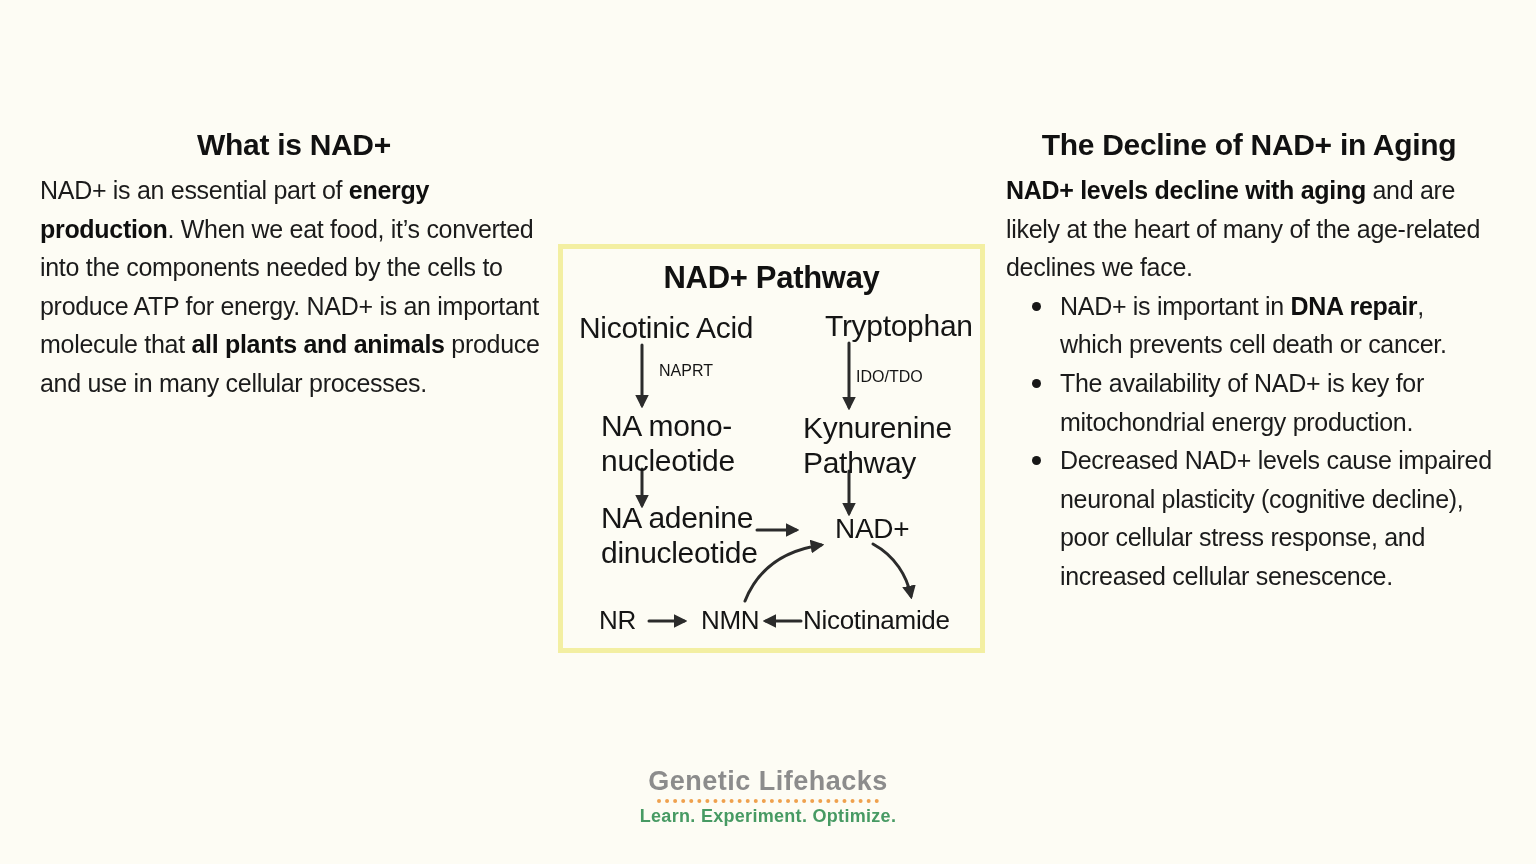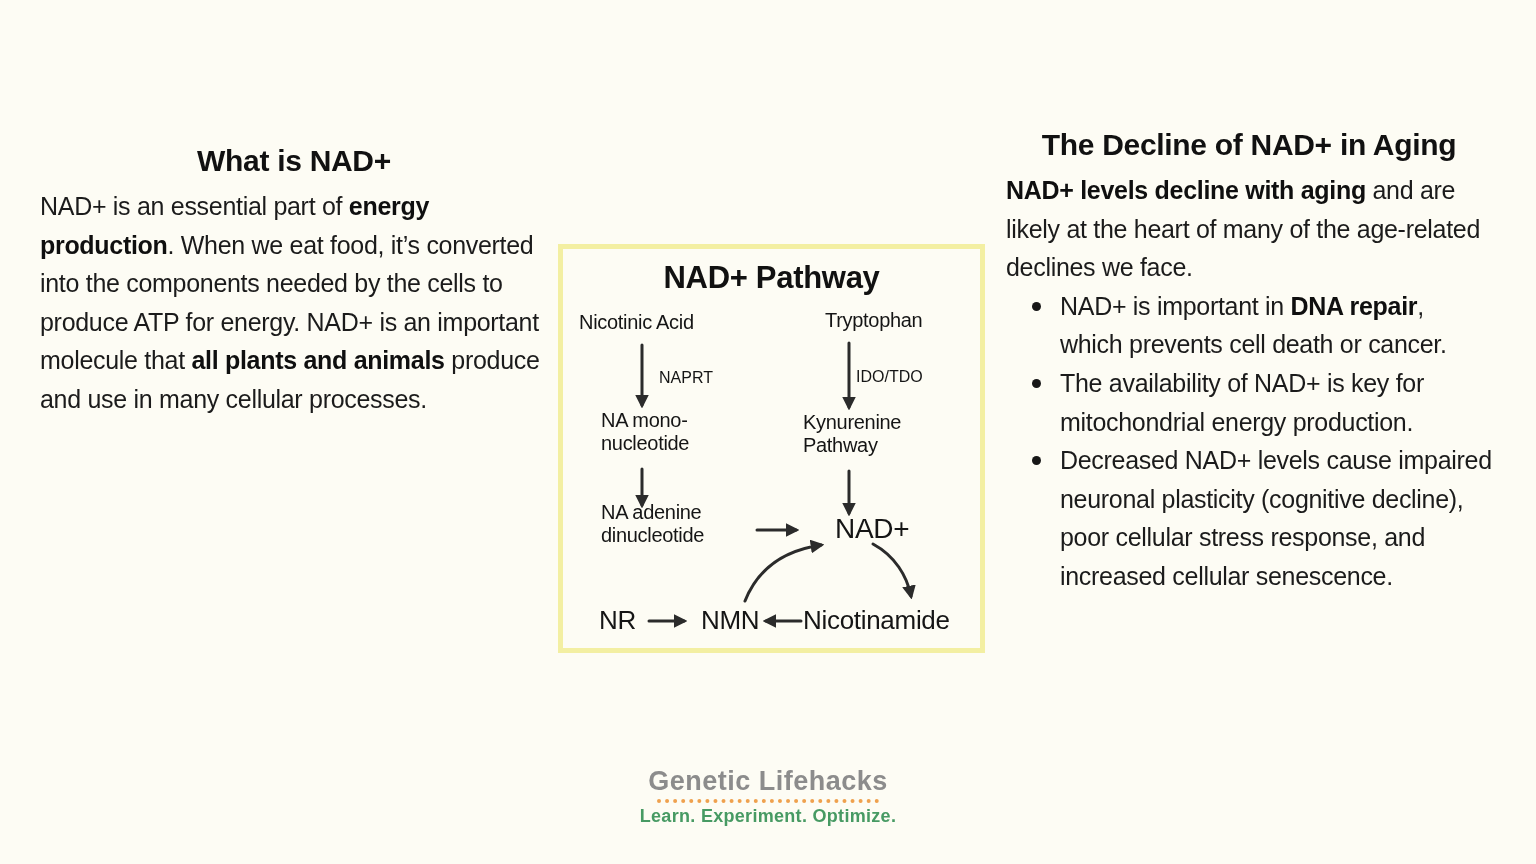--- a/index.html
+++ b/index.html
@@ -12,32 +12,32 @@
   .page{position:relative;width:1536px;height:864px;background:var(--page-bg);overflow:hidden;}
 
   .banner{position:absolute;left:0;top:0;width:1536px;height:84px;background:var(--banner-bg);}
   .banner h1{margin:0;line-height:84px;text-align:center;font-size:39px;font-weight:700;letter-spacing:-0.5px;color:#131313;}
 
   .sec{position:absolute;}
   .sec h2{margin:0 0 9px 0;font-size:30px;font-weight:700;text-align:center;color:#111;letter-spacing:-0.3px;}
   .body-text{margin:0;font-size:25px;line-height:38.6px;letter-spacing:-0.3px;color:#1b1b1b;}
   .body-text b{color:#0f0f0f;}
 
-  .sec-what{left:40px;top:144px;width:508px;}
+  .sec-what{left:40px;top:128px;width:508px;}
   .sec-nr{left:40px;top:558px;width:518px;}
   .sec-decline{left:1006px;top:128px;width:486px;}
   .sec-decline ul{margin:0;padding:0 0 0 54px;list-style:none;}
   .sec-decline li{position:relative;}
   .sec-decline li::before{content:"";position:absolute;left:-28px;top:15px;width:9px;height:9px;border-radius:50%;background:#171717;}
 
   .diagram{position:absolute;left:558px;top:244px;width:427px;height:409px;border:5px solid var(--diagram-border);background:var(--page-bg);}
   .diagram h2{margin:11px 0 0 0;text-align:center;font-size:31px;font-weight:700;letter-spacing:-0.3px;color:#111;}
   .arrows{position:absolute;left:0;top:0;width:417px;height:399px;pointer-events:none;}
   .arrows line,.arrows path.curve{stroke:#2b2b2b;stroke-width:3;fill:none;stroke-linecap:round;}
-  .node{position:absolute;font-size:20px;line-height:1.16;white-space:pre-line;letter-spacing:-0.3px;color:#151515;}
+  .node{position:absolute;font-size:30px;line-height:1.16;white-space:pre-line;letter-spacing:-0.3px;color:#151515;}
   .node.small{font-size:16px;letter-spacing:0;}
   .node.big{font-size:28px;}
   .node.row{font-size:26px;}
 
   .footer{position:absolute;left:0;top:766px;width:1536px;text-align:center;}
   .brand{font-size:27px;font-weight:700;color:var(--brand-gray);letter-spacing:0.5px;}
   .dots{width:222px;height:0;margin:2px auto 3px auto;border-top:4px dotted var(--brand-orange);}
   .tagline{font-size:18px;font-weight:700;color:var(--brand-green);letter-spacing:0.3px;}
 </style>
 </head>
@@ -67,21 +67,21 @@
       <line x1="286" y1="222" x2="286" y2="264" marker-end="url(#ah)"></line>
       <line x1="194" y1="281" x2="233" y2="281" marker-end="url(#ah)"></line>
       <line x1="86" y1="372" x2="121" y2="372" marker-end="url(#ah)"></line>
       <line x1="238" y1="372" x2="203" y2="372" marker-end="url(#ah)"></line>
       <path class="curve" d="M 182 352 C 196 317 224 301 258 296" marker-end="url(#ah)"></path>
       <path class="curve" d="M 310 295 C 332 307 344 327 348 347" marker-end="url(#ah)"></path>
     </svg>
 
     <div class="node" style="left:16px;top:62px">Nicotinic Acid</div>
     <div class="node" style="left:262px;top:60px">Tryptophan</div>
-    <div class="node small" style="left:96px;top:120px">NAPRT</div>
+    <div class="node small" style="left:96px;top:113px">NAPRT</div>
     <div class="node small" style="left:293px;top:119px">IDO/TDO</div>
     <div class="node" style="left:38px;top:160px">NA mono-
 nucleotide</div>
     <div class="node" style="left:240px;top:162px">Kynurenine
 Pathway</div>
     <div class="node" style="left:38px;top:252px">NA adenine
 dinucleotide</div>
     <div class="node big" style="left:272px;top:264px">NAD+</div>
     <div class="node row" style="left:36px;top:356px">NR</div>
     <div class="node row" style="left:138px;top:356px">NMN</div>

